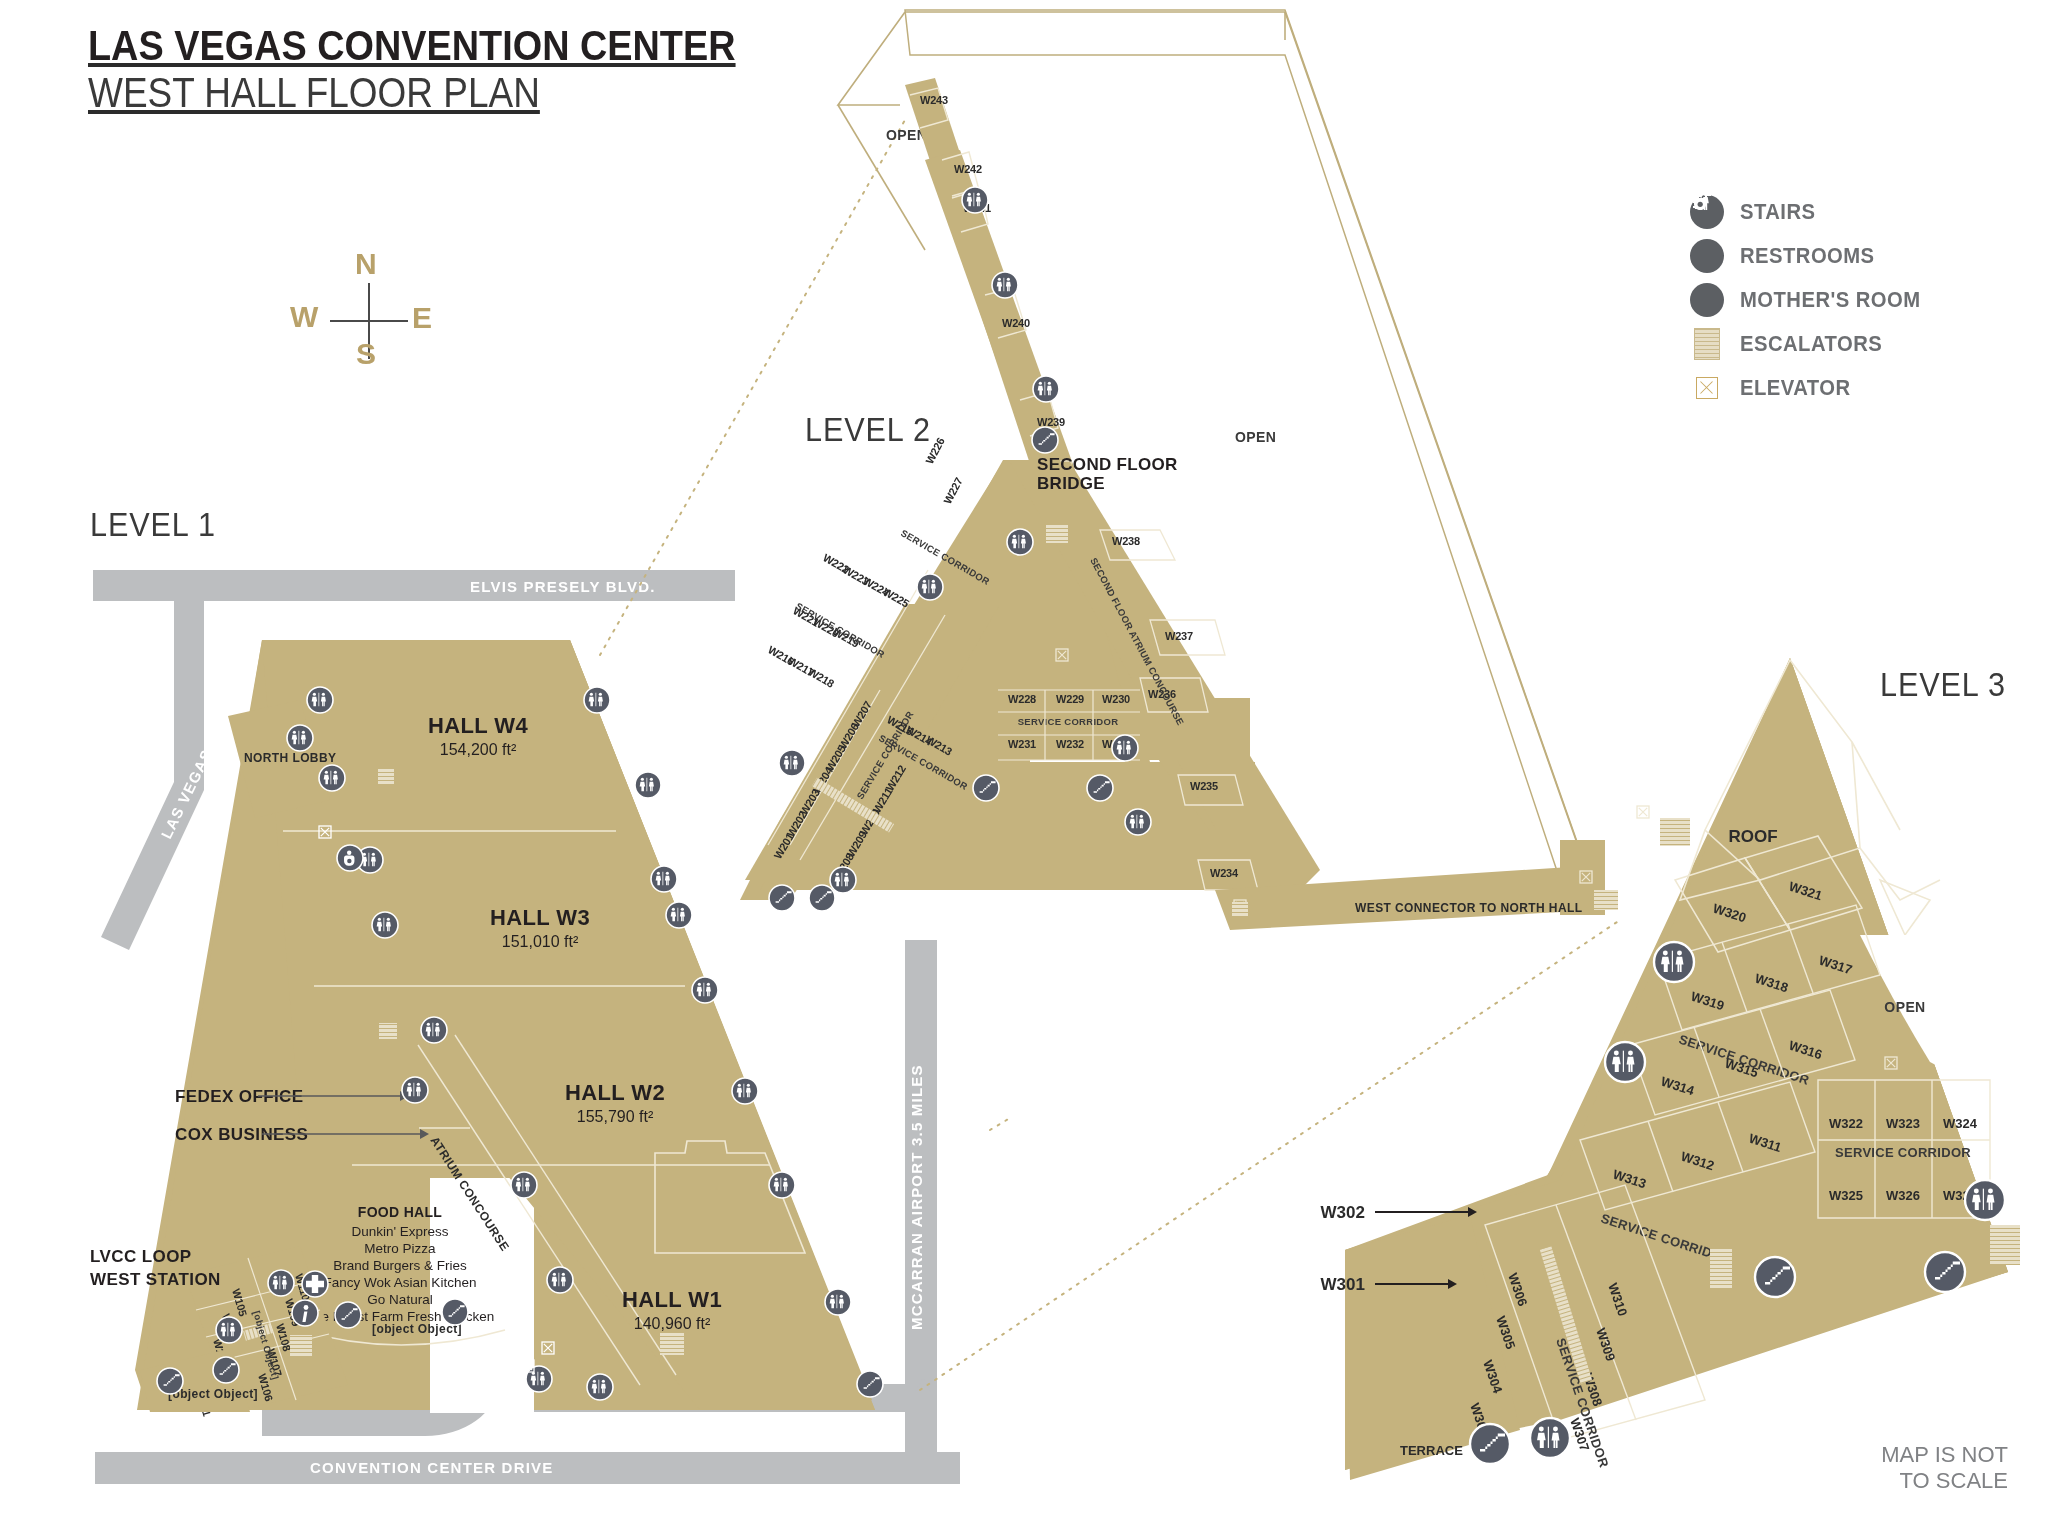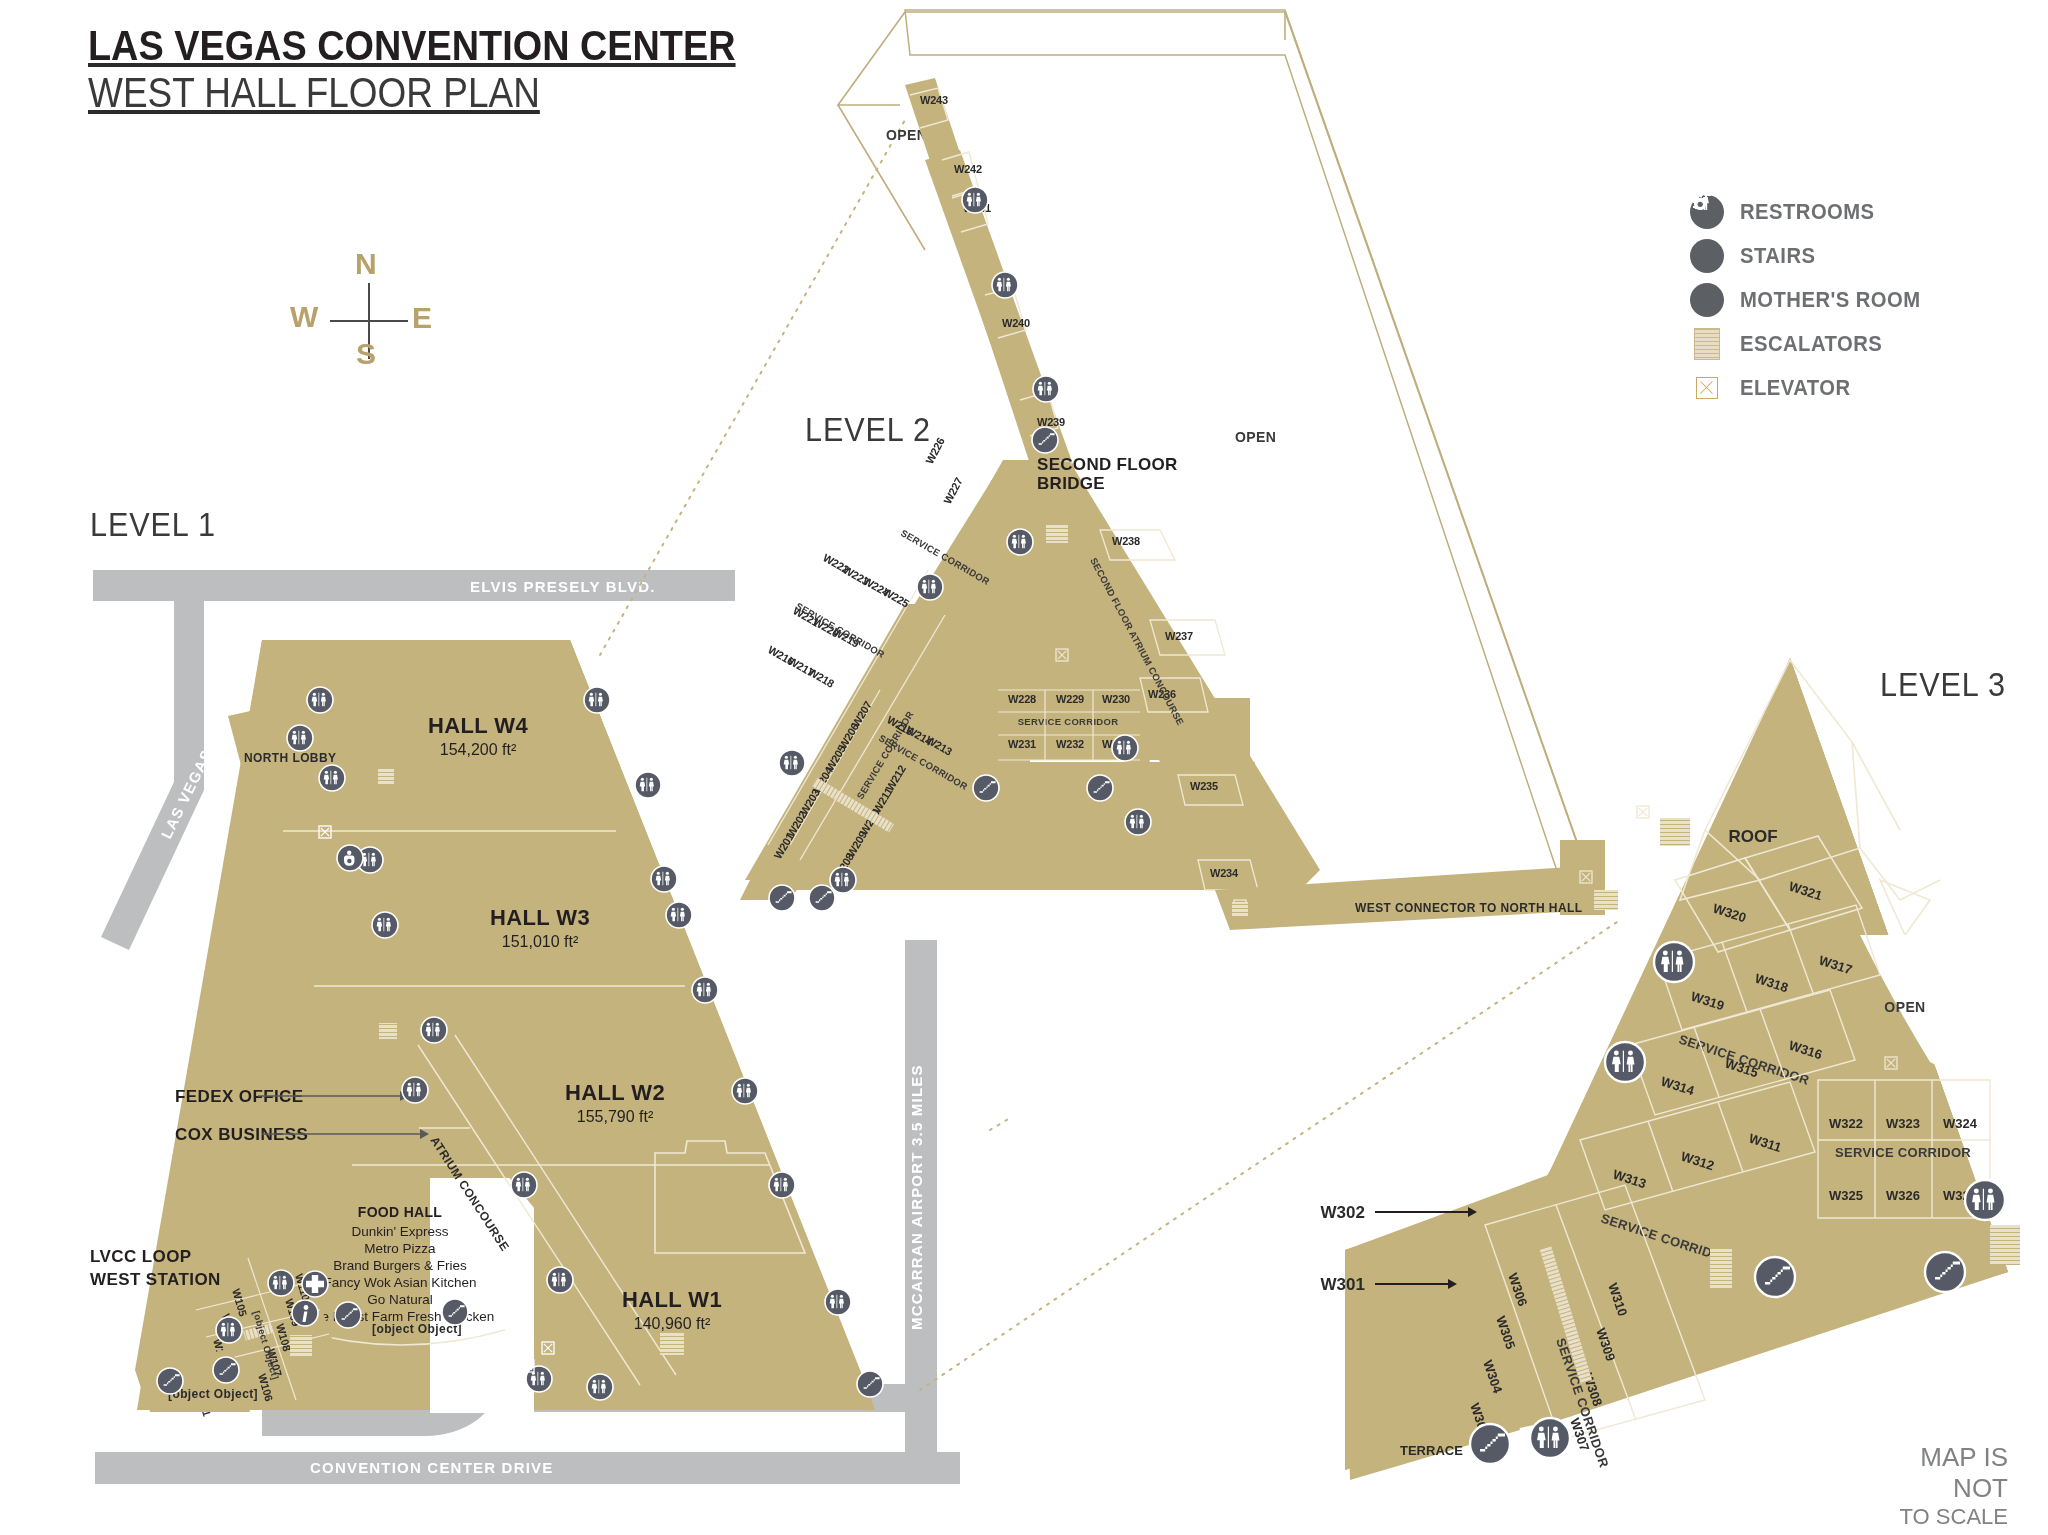--- a/index.html
+++ b/index.html
@@ -104,40 +104,40 @@
 
 <div class="abs level-cap" style="left:90px;top:505px;">LEVEL 1</div>
 <div class="abs level-cap" style="left:805px;top:410px;">LEVEL 2</div>
 <div class="abs level-cap" style="left:1880px;top:665px;">LEVEL 3</div>
 
 <div class="abs" id="legend">
   <div class="legend-row">
     <div class="legend-ico">
       <div class="circ">
         <svg width="22" height="22" viewBox="0 0 22 22">
+          <path d="M3 18h4v-4h4v-4h4V6h4v-2h-6v4h-4v4H5v4H1v2z" fill="#fff" transform="rotate(180 11 11)"></path>
+        </svg>
+      </div>
+    </div>
+    <div class="legend-txt">STAIRS</div>
+  </div>
+
+  <div class="legend-row">
+    <div class="legend-ico">
+      <div class="circ">
+        <svg width="22" height="22" viewBox="0 0 22 22">
           <circle cx="6.5" cy="4" r="2" fill="#fff"></circle>
           <path d="M4 7h5l1.2 6H8.6v6H4.9v-6H2.8z" fill="#fff"></path>
           <rect x="10.6" y="2" width="1" height="18" fill="#fff"></rect>
           <circle cx="15.5" cy="4" r="2" fill="#fff"></circle>
           <path d="M13.3 7h4.4l1.1 6.2h-1.6V20h-1.5v-6.8h-.4V20h-1.5v-6.8h-1.6z" fill="#fff"></path>
         </svg>
       </div>
     </div>
     <div class="legend-txt">RESTROOMS</div>
-  </div>
-
-  <div class="legend-row">
-    <div class="legend-ico">
-      <div class="circ">
-        <svg width="22" height="22" viewBox="0 0 22 22">
-          <path d="M3 18h4v-4h4v-4h4V6h4v-2h-6v4h-4v4H5v4H1v2z" fill="#fff" transform="rotate(180 11 11)"></path>
-        </svg>
-      </div>
-    </div>
-    <div class="legend-txt">STAIRS</div>
   </div>
 
 
 
   <div class="legend-row">
     <div class="legend-ico">
       <div class="circ">
         <svg width="22" height="22" viewBox="0 0 22 22">
           <circle cx="10" cy="4.5" r="2.6" fill="#fff"></circle>
           <path d="M6.5 8h7c1.6 0 2.6 1.3 2.6 3v3c0 4-2.6 6-6.1 6s-6-2.2-6-6V11c0-1.7 1-3 2.5-3z" fill="#fff"></path>
@@ -157,21 +157,21 @@
 
   <div class="legend-row">
     <div class="legend-ico">
         <div class="elev-ico"></div>
       </div>
     <div class="legend-txt">ELEVATOR</div>
   </div>
 </div>
 
 <div class="abs" style="left:1868px;top:1442px;text-align:right;width:140px;">
-  <div class="abs" style="position:static;font-size:26px;color:#808285;font-family:'Liberation Sans',sans-serif;">MAP IS NOT</div>
+  <div class="abs" style="position:static;font-size:22px;color:#808285;font-family:'Liberation Sans',sans-serif;">MAP IS NOT</div>
   <div class="abs" style="position:static;font-size:22px;color:#808285;font-family:Liberation Sans, sans-serif;">TO SCALE</div>
 </div>
 
 <svg width="2048" height="1535" viewBox="0 0 2048 1535">
   <defs>
 
     <g id="ico-rest">
       <circle r="13" fill="#555a66" stroke="#fff" stroke-width="1.6"></circle>
       <g transform="translate(-9,-8) scale(0.75)">
         <circle cx="4.5" cy="3" r="2.1" fill="#fff"></circle>

